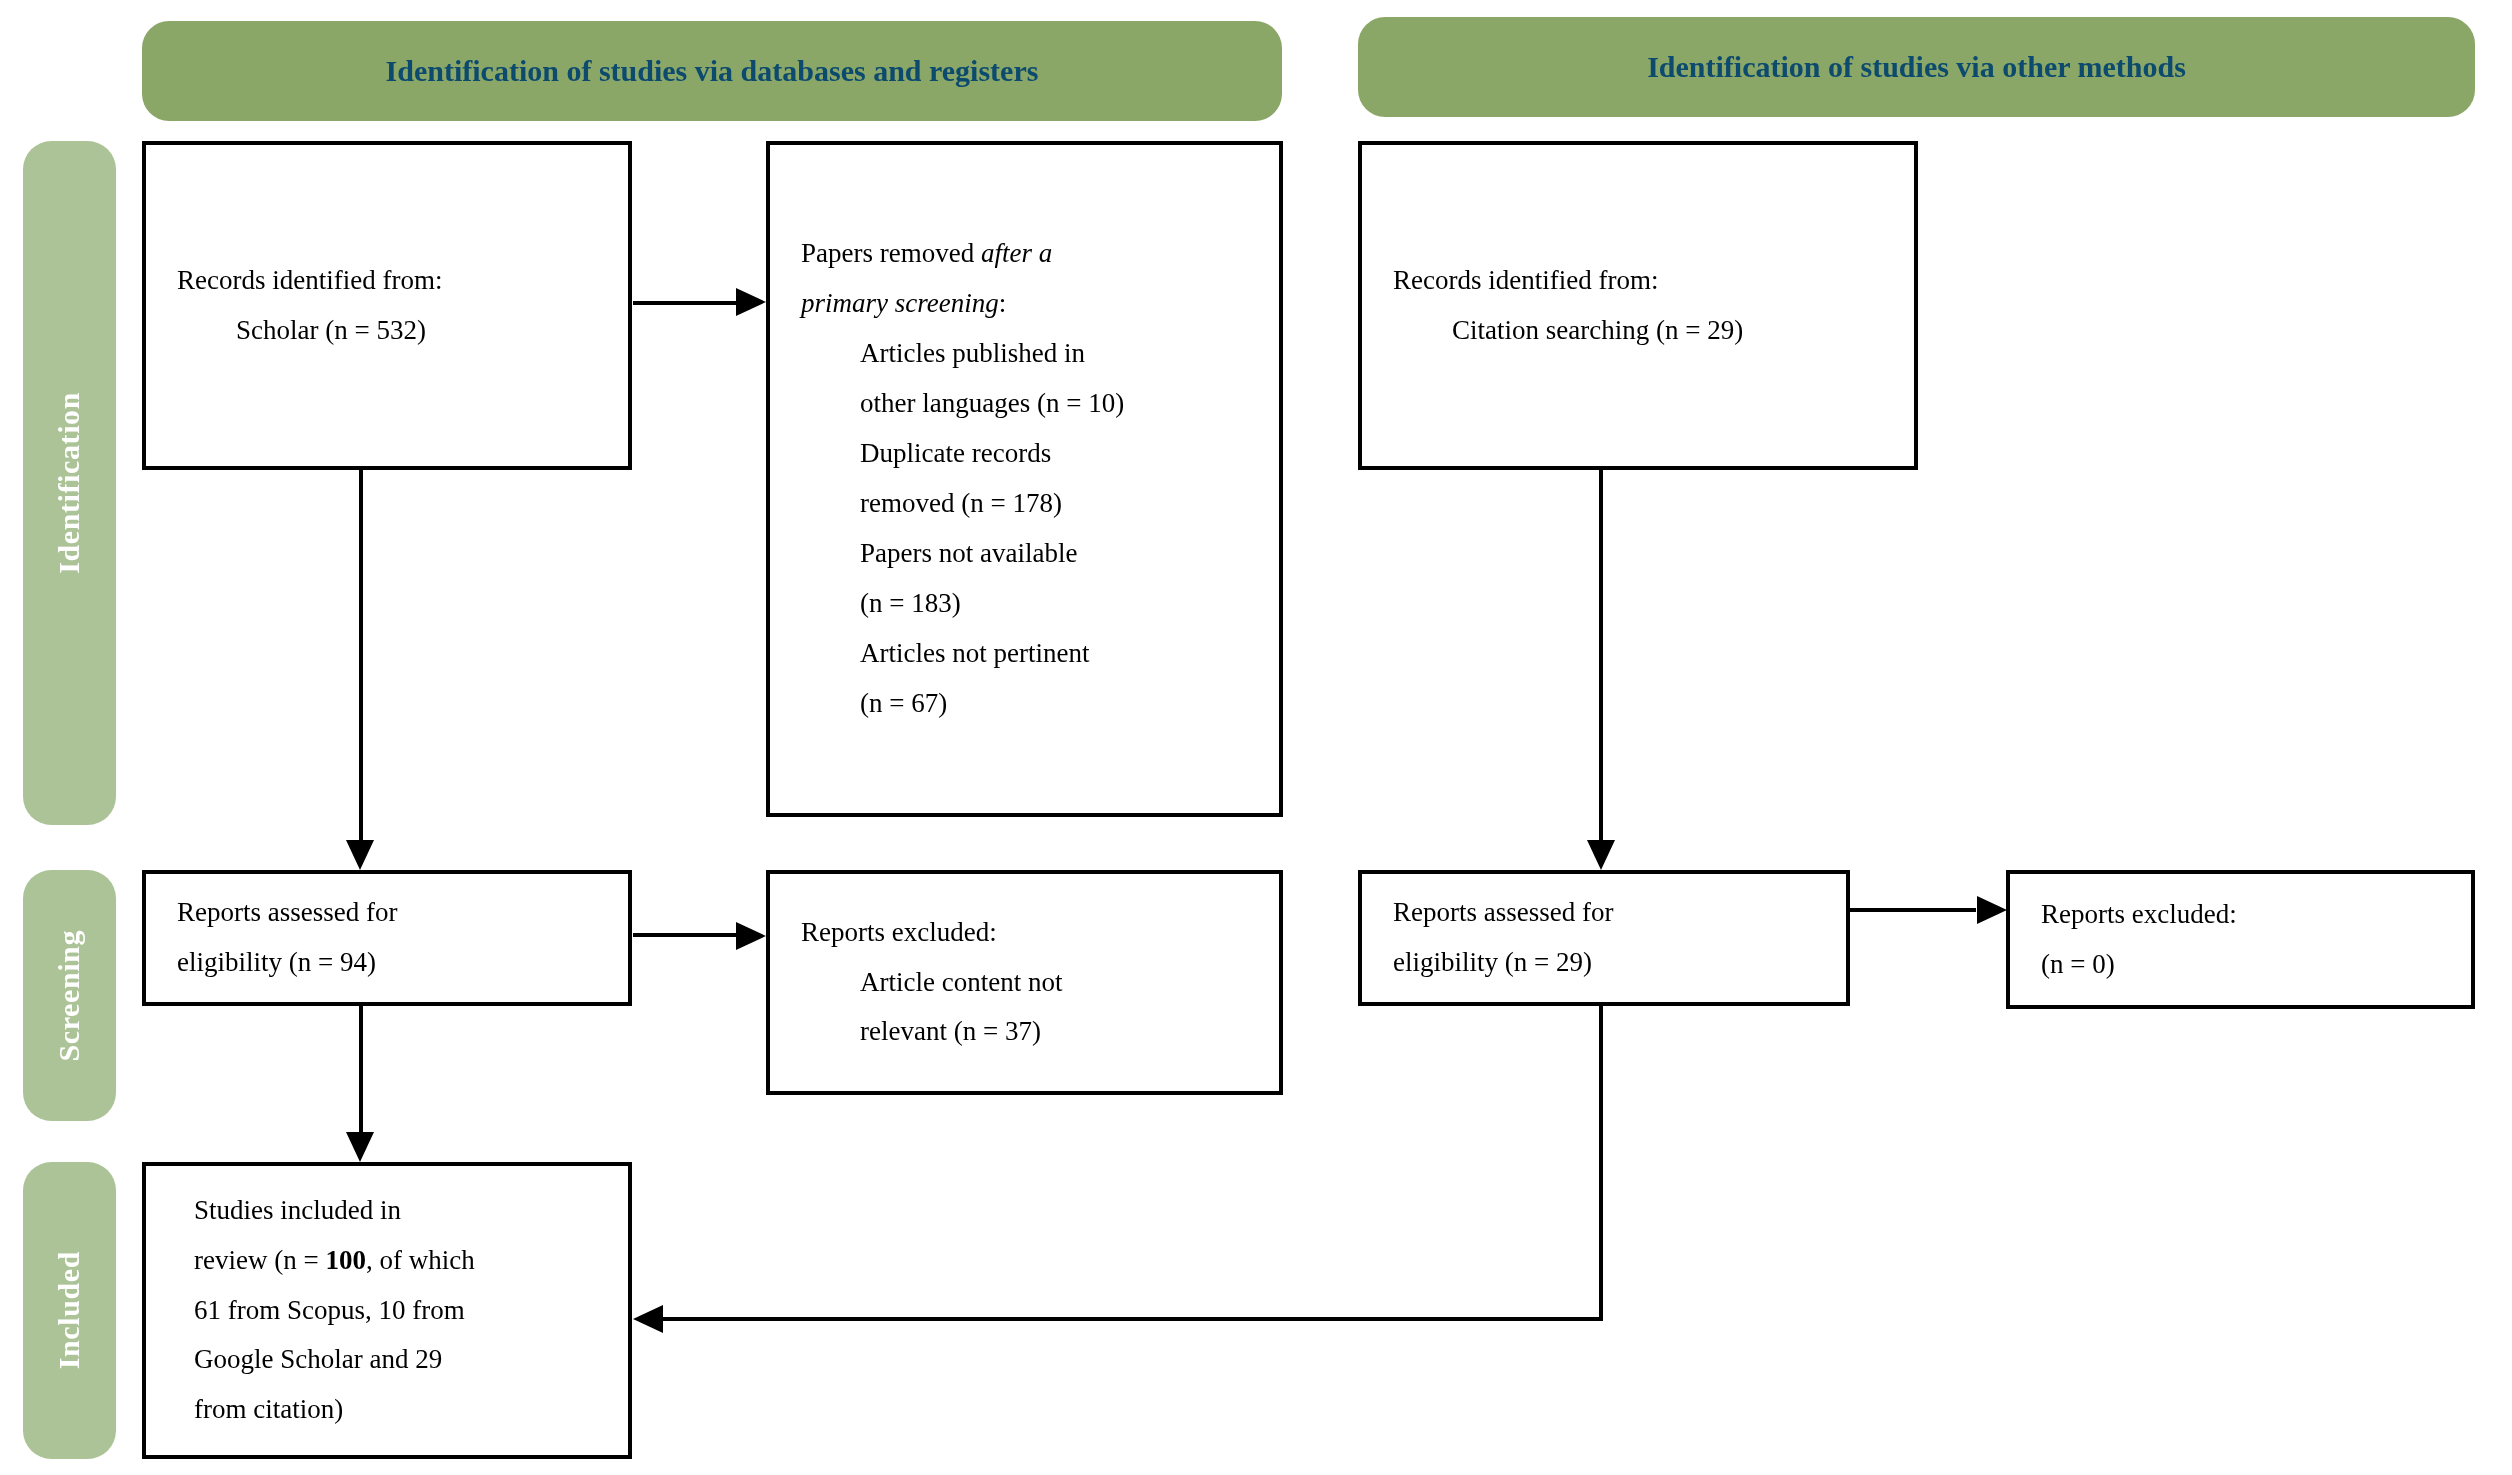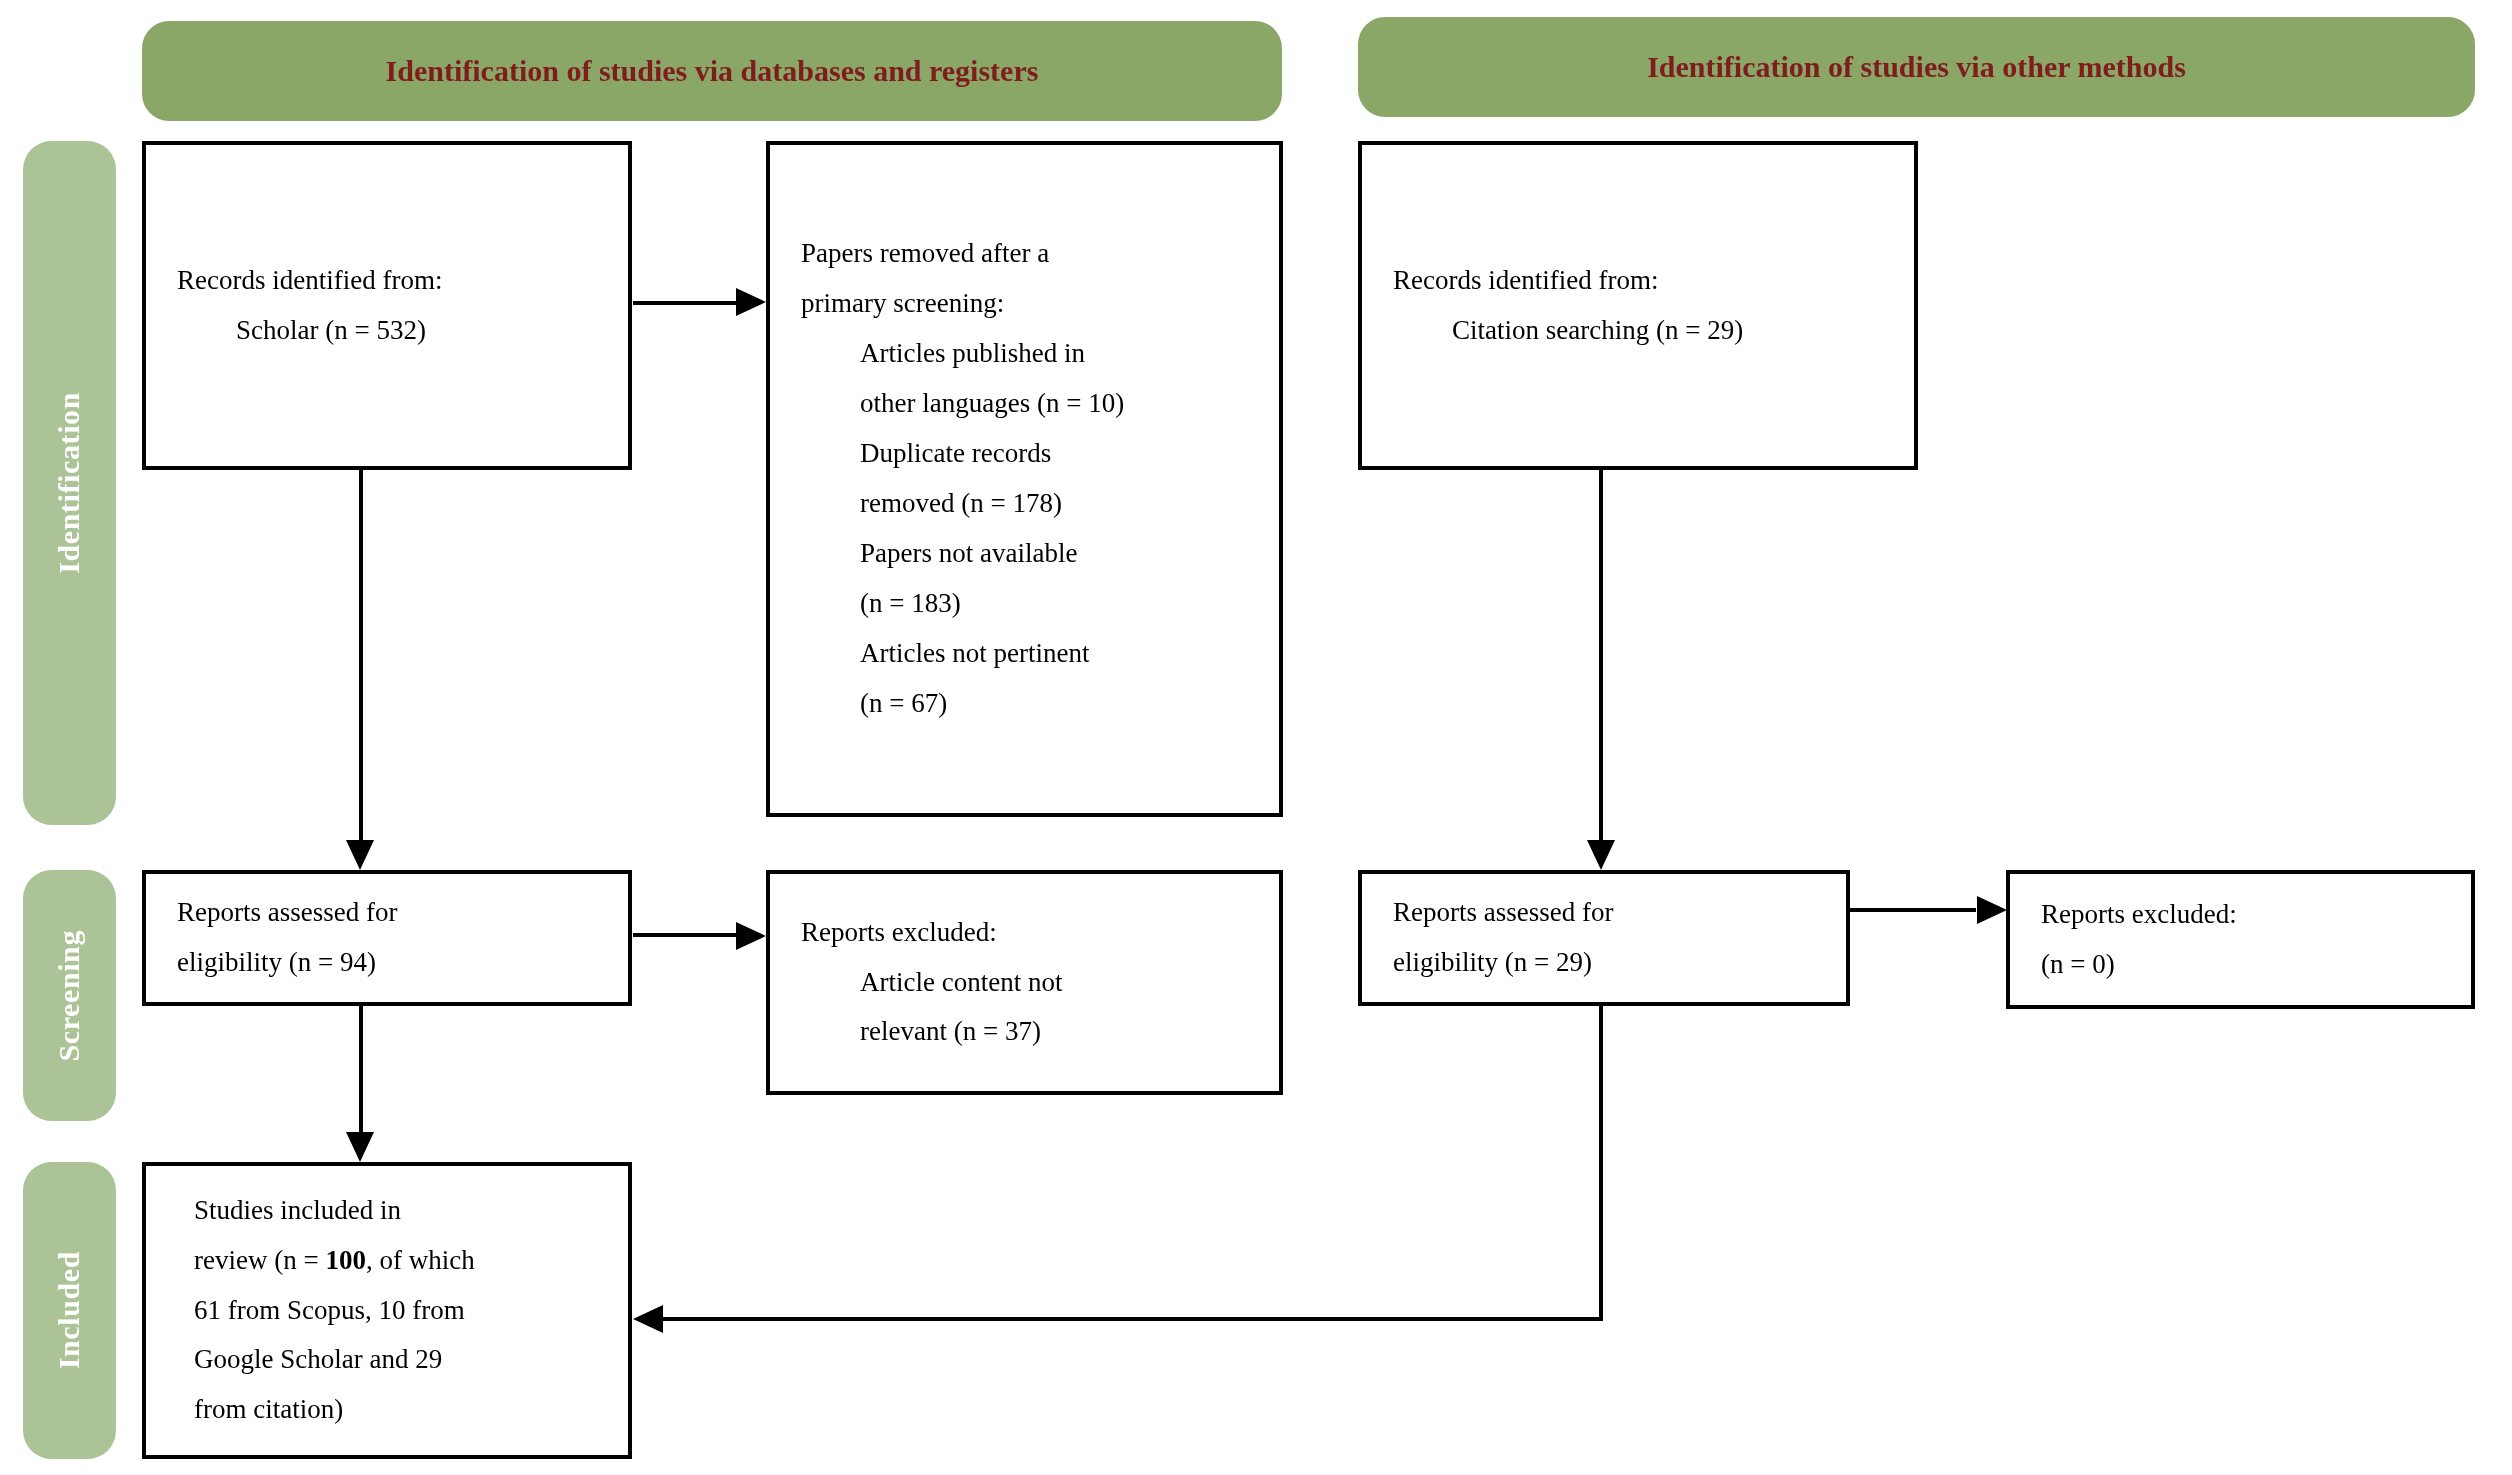--- a/index.html
+++ b/index.html
@@ -15,21 +15,21 @@
     background:var(--paper);
     font-family:"Liberation Serif", serif;
     color:var(--ink);
     overflow:hidden;
   }
   
   .col-header{
     position:absolute;
     background:var(--header-green);
     border-radius:27px;
-    color:#7f1d1d;
+    color:#0c4a6e;
     font-weight:bold;
     font-size:30px;
     display:flex;align-items:center;justify-content:center;
     text-align:center;
   }
   
   .stage-label{
     position:absolute;
     background:var(--sidebar-green);
     border-radius:28.5px;
@@ -50,21 +50,21 @@
     background:var(--paper);
     border:4.2px solid var(--ink);
     box-sizing:border-box;
     display:flex;flex-direction:column;justify-content:center;
     padding:12px 18px 12px 31px;
     font-size:27px;
     line-height:1.85;
   }
   .box .line{white-space:nowrap;}
   .box .line.indent{margin-left:59px;}
-  .box .it{margin-top:20px;}
+  .box .it{font-style:italic;margin-top:20px;}
   .box .bd{font-weight:bold;}
   
   .h-line{position:absolute;height:4.2px;background:var(--ink);}
   .v-line{position:absolute;width:4.2px;background:var(--ink);}
   .head-right{position:absolute;width:0;height:0;
     border-top:14.2px solid transparent;border-bottom:14.2px solid transparent;
     border-left:30px solid var(--ink);}
   .head-down{position:absolute;width:0;height:0;
     border-left:14.2px solid transparent;border-right:14.2px solid transparent;
     border-top:30px solid var(--ink);}

